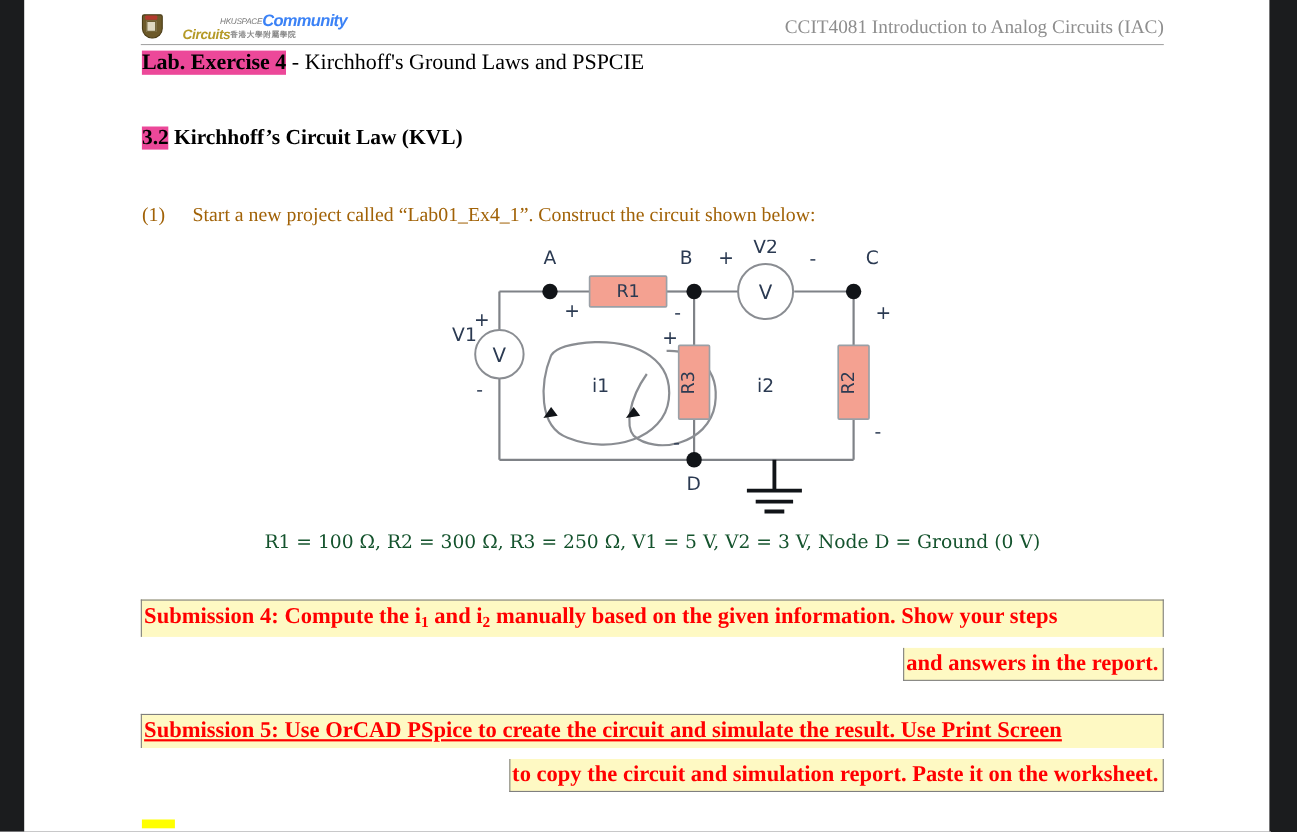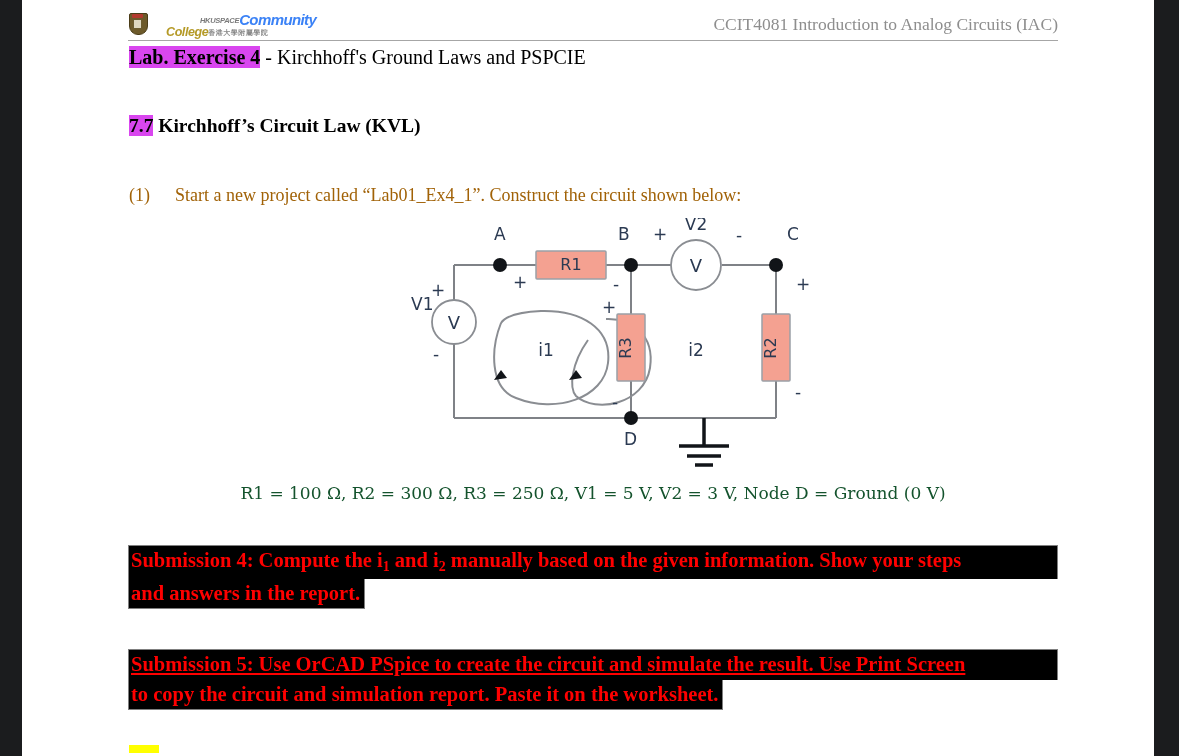--- a/index.html
+++ b/index.html
@@ -87,21 +87,21 @@
     left: 0; top: 1px;
     white-space: nowrap;
   }
   .logo-l2 {
     position: absolute;
     left: 14px; top: 12px;
     white-space: nowrap;
   }
   .logo-space {
     font-family: "Liberation Sans", sans-serif;
-    font-weight: bold;
+    font-weight: normal;
     font-style: italic;
     font-size: 7.5px;
     color: #7a7a7a;
     letter-spacing: -0.3px;
     vertical-align: 2px;
     padding-left: 48px;
   }
   .logo-community {
     font-family: "Liberation Sans", sans-serif;
     font-weight: bold;
@@ -147,21 +147,21 @@
   
   .lab-title {
     position: absolute;
     left: 1px;
     top: 46px;
     font-size: 20px;
     white-space: nowrap;
     color: #000;
   }
   .lab-title b { font-weight: bold; }
-  .hl { background: #d946ef; }
+  .hl { background: #ec4899; }
 
   .sec-title {
     position: absolute;
     left: 1px;
     top: 115px;
     font-size: 19.5px;
     font-weight: bold;
     white-space: nowrap;
     color: #000;
   }
@@ -207,30 +207,30 @@
     font-size: 20.5px;
     color: #ff0000;
     line-height: 1.0;
   }
   .sub-line {
     border: 1px solid #7f7f7f;
     box-sizing: border-box;
     padding: 4px 2px 5px 2px;
     white-space: nowrap;
     display: block;
-    background: #000000;
+    background: #fef9c3;
   }
   .sub-line.first { border-bottom: none; }
   .sub-line.second {
     display: inline-block;
     width: auto;
     border-top: none;
     padding-right: 4px;
   }
-  .sub-wrap-2 { display: block; margin-top: 0; }
+  .sub-wrap-2 { display: block; margin-top: 10px; text-align: right; }
   #submission4 { top: 545px; }
   #submission5 { top: 649px; text-decoration: underline; }
 
   sub { font-size: 0.68em; vertical-align: -0.28em; }
 
   .bottom-hl {
     position: absolute;
     left: 1px;
     top: 745px;
     width: 30px;
@@ -272,34 +272,34 @@
         <div class="crest">
           <div class="crest-shield"></div>
           <div class="crest-top"></div>
           <div class="crest-inner"></div>
         </div>
         <div class="logo-text">
           <div class="logo-l1">
             <span class="logo-space">HKUSPACE</span><span class="logo-community">Community</span>
           </div>
           <div class="logo-l2">
-            <span class="logo-college">College</span><span class="logo-cn">香港大學附屬學院</span>
+            <span class="logo-college">Circuits</span><span class="logo-cn">香港大學附屬學院</span>
           </div>
         </div>
       </div>
       <div class="course-title">CCIT4081 Introduction to Analog Circuits (IAC)</div>
     </div>
     <div class="hr-rule"></div>
 
     <div class="lab-title">
       <b class="hl">Lab. Exercise 4</b><span> - Kirchhoff's Ground Laws and PSPCIE</span>
     </div>
 
     <div class="sec-title">
-      <span class="hl">7.7</span>&nbsp;<span>Kirchhoff’s Circuit Law (KVL)</span>
+      <span class="hl">3.2</span>&nbsp;<span>Kirchhoff’s Circuit Law (KVL)</span>
     </div>
 
     <div class="step-line">
       <span class="step-num">(1)</span><span>Start a new project called “Lab01_Ex4_1”. Construct the circuit shown below:</span>
     </div>
 
     <div id="circuit">
       <svg width="420" height="265" viewBox="0 0 420 265" xmlns="http://www.w3.org/2000/svg">
 
         <g>

